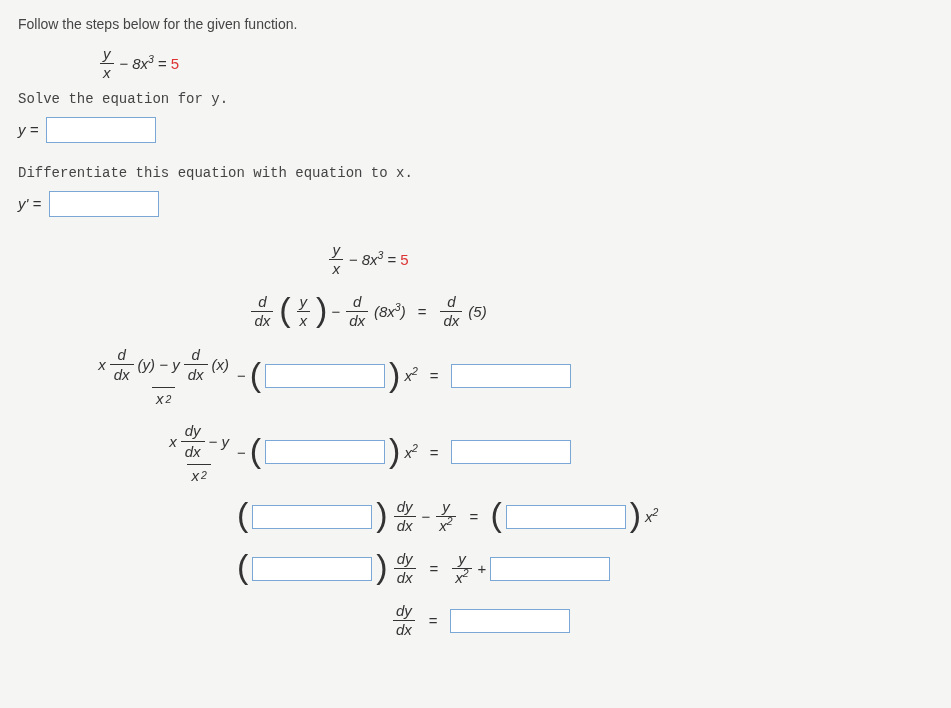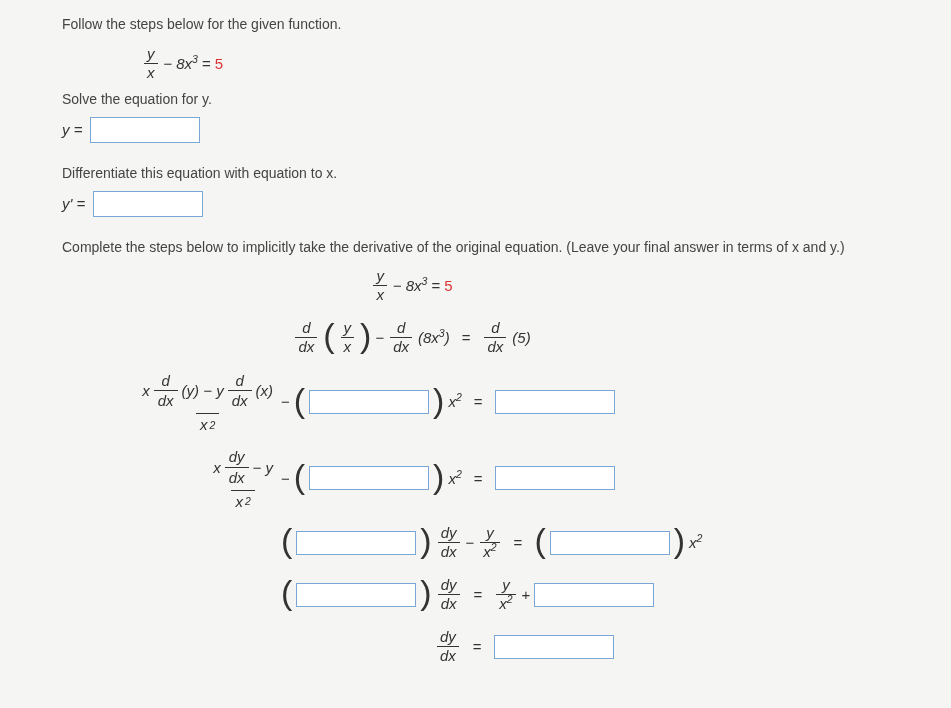--- a/index.html
+++ b/index.html
@@ -7,31 +7,30 @@
     margin: 0;
     padding: 0;
     font-family: Arial, Helvetica, sans-serif;
     font-size: 14px;
     color: #333;
     background: #f5f5f4;
     width: 951px;
   }
   .page {
     padding: 10px 18px 20px 18px;
-    margin-left: 44px;
   }
   .instr {
     margin: 6px 0 14px 0;
     color: #444;
   }
   .eq-display {
     margin: 8px 0 18px 80px;
     font-size: 16px;
   }
-  .sub { color: #444; margin: 10px 0; }
+  .sub { color: #444; margin: 10px 0; font-family: Liberation Mono, monospace; }
   .ans-row {
     display: flex;
     align-items: center;
     gap: 8px;
     margin: 8px 0 22px 0;
     font-style: italic;
   }
   .ans-row .lbl { font-size: 15px; }
   .input-box {
     display: inline-block;
@@ -117,21 +116,20 @@
     <span class="lbl it">y =</span>
     <span class="input-box"></span>
   </div>
 
   <div class="sub">Differentiate this equation with equation to x.</div>
   <div class="ans-row">
     <span class="lbl it">y' =</span>
     <span class="input-box"></span>
   </div>
 
-  <div class="sub">Complete the steps below to implicitly take the derivative of the original equation. (Leave your final answer in terms of x and y.)</div>
 
   <div class="imp-block">
 
     <div class="imp-row" style="justify-content:center; width:640px;">
       <span class="frac it">
           <span class="num">y</span>
           <span class="den">x</span>
         </span>
       <span>−</span>
       <span class="it"><span>8x</span><sup>3</sup></span>

